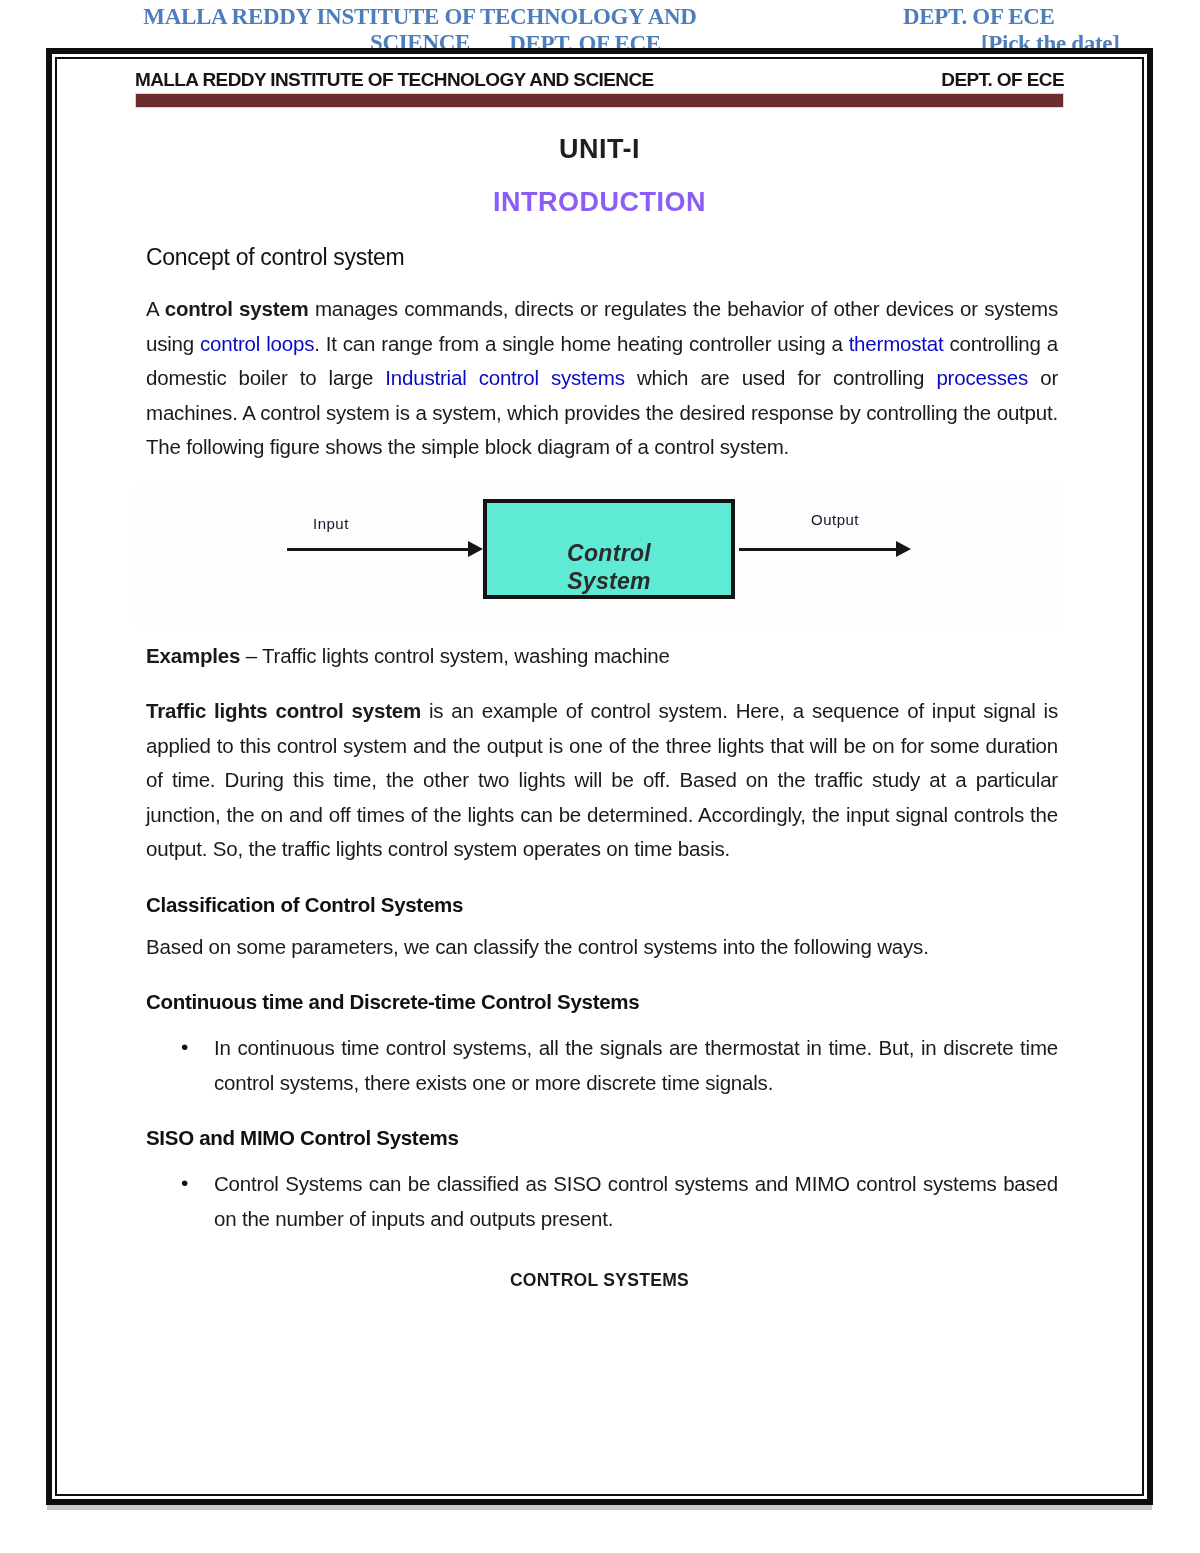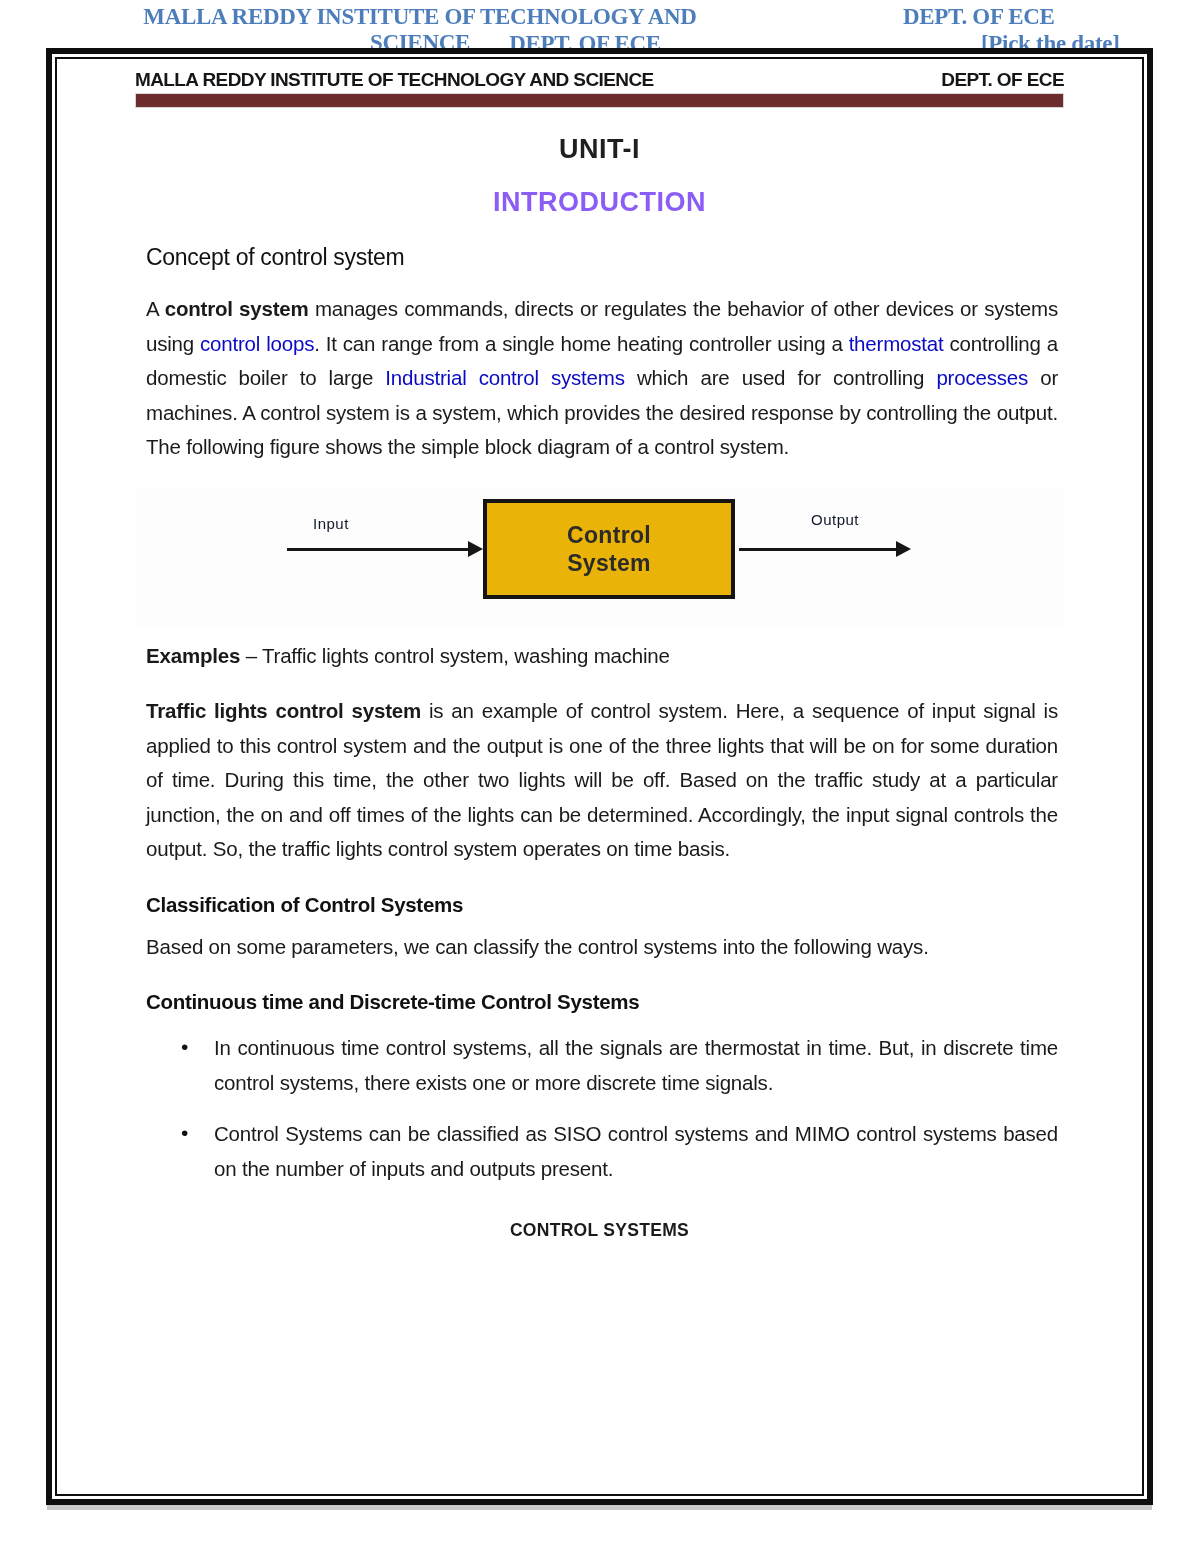--- a/index.html
+++ b/index.html
@@ -51,21 +51,21 @@
   .figure{position:relative;height:140px;margin-top:22px;background:#fdfdfd;}
   .fig-label{position:absolute;font-size:15px;font-weight:500;color:#0f172a;letter-spacing:0.5px;}
   .fig-label.input{left:178px;top:28px;}
   .fig-label.output{left:676px;top:24px;}
   .arrow{position:absolute;height:0;border-top:3px solid #161616;}
   .arrow .head{position:absolute;right:-14px;top:-9.5px;width:0;height:0;display:block;
     border-left:15px solid #161616;border-top:8px solid transparent;border-bottom:8px solid transparent;}
   .arrow.a1{left:152px;top:61px;width:182px;}
   .arrow.a2{left:604px;top:61px;width:158px;}
   .fig-box{position:absolute;left:348px;top:12px;width:252px;height:100px;box-sizing:border-box;
-    border:4px solid #141414;background:#eab308;display:flex;align-items:center;justify-content:center;}
+    border:4px solid #141414;background:#5eead4;display:flex;align-items:flex-end;justify-content:center;font-style:italic;}
   .fig-box span{font-weight:bold;font-size:23px;line-height:28px;color:#2b2b2b;
     text-align:center;white-space:pre-line;letter-spacing:0.3px;}
 
   
   .footer{margin-top:34px;text-align:center;font-size:17.5px;font-weight:bold;
     color:#1b1b1b;letter-spacing:0.3px;}
 </style>
 </head>
 <body>
 
@@ -112,20 +112,21 @@
       <p class="body just"><span class="b">Traffic lights control system</span><span> is an example of control system. Here, a sequence of input signal is applied to this control system and the output is one of the three lights that will be on for some duration of time. During this time, the other two lights will be off. Based on the traffic study at a particular junction, the on and off times of the lights can be determined. Accordingly, the input signal controls the output. So, the traffic lights control system operates on time basis.</span></p>
 
       <div class="h-sub">Classification of Control Systems</div>
       <p class="body class-text">Based on some parameters, we can classify the control systems into the following ways.</p>
 
       <div class="h-sub">Continuous time and Discrete-time Control Systems</div>
       <ul class="bullets">
         <li><span>In </span><span class="b">continuous  time</span><span> control  systems,  all  the  signals  are   thermostat   in   time.   But, in </span><span class="b">discrete time</span><span> control systems, there exists one or more discrete time signals.</span></li>
       </ul>
 
+      <div class="h-sub">SISO and MIMO Control Systems</div>
       <ul class="bullets">
         <li><span>Control Systems can be classified as SISO control systems and MIMO control systems based on the </span><span class="b">number of inputs and outputs</span><span> present.</span></li>
       </ul>
 
       <div class="footer">CONTROL SYSTEMS</div>
 
     </div>
   </div>
 </div>
 

